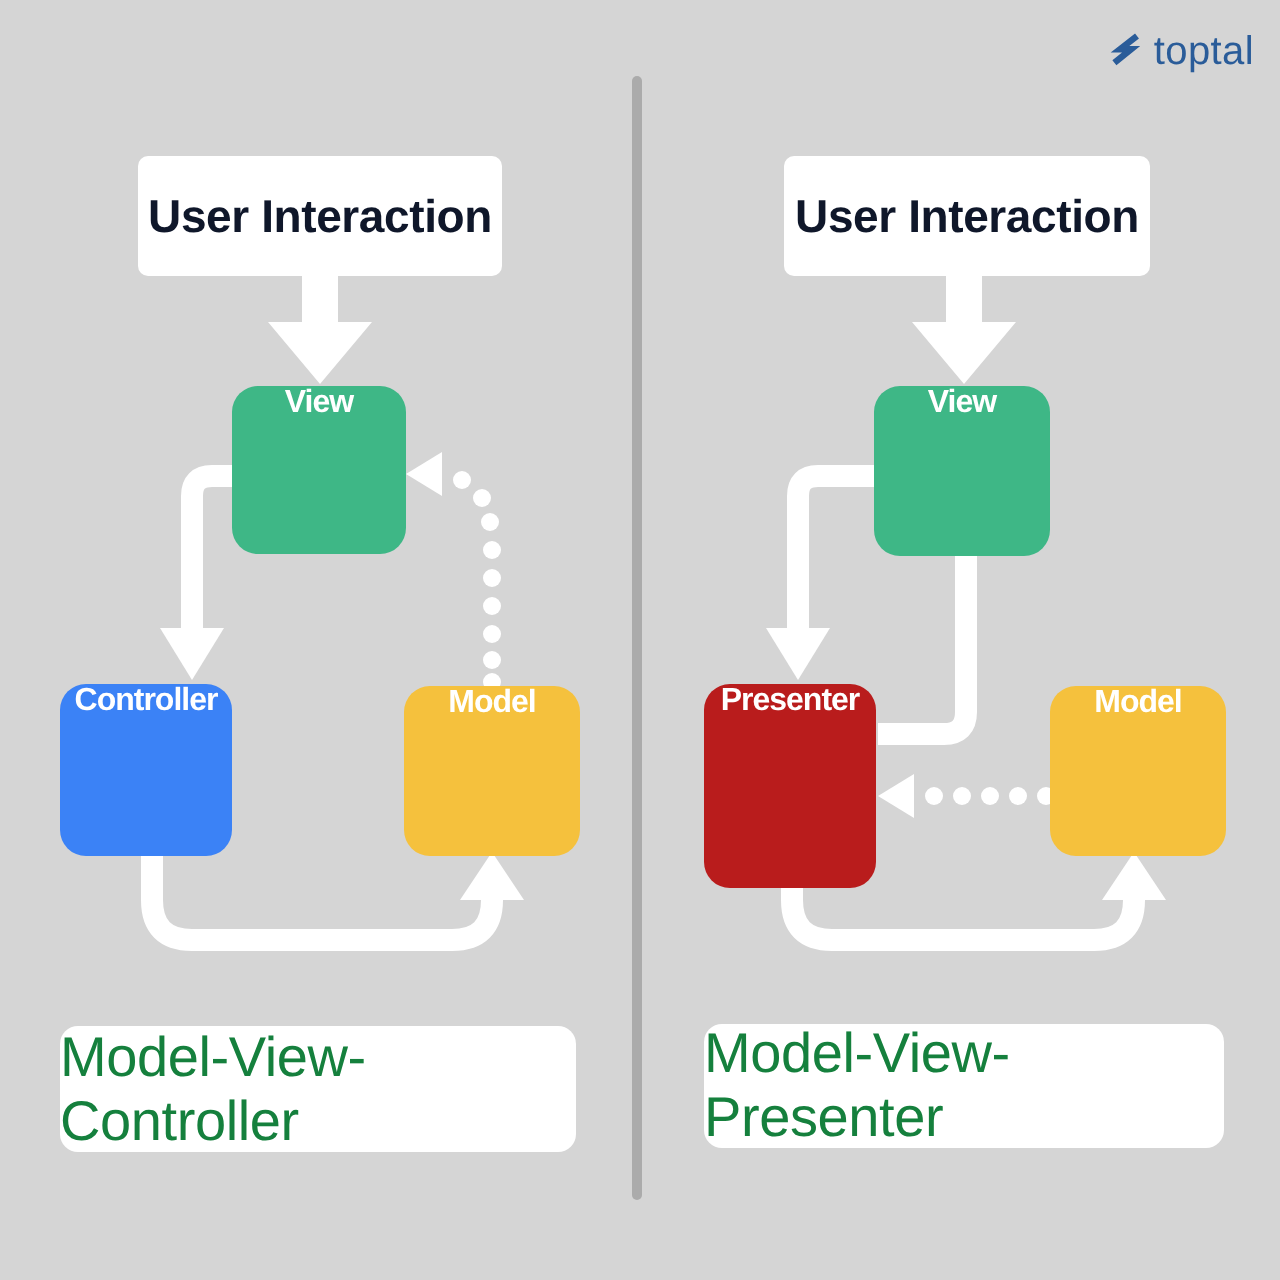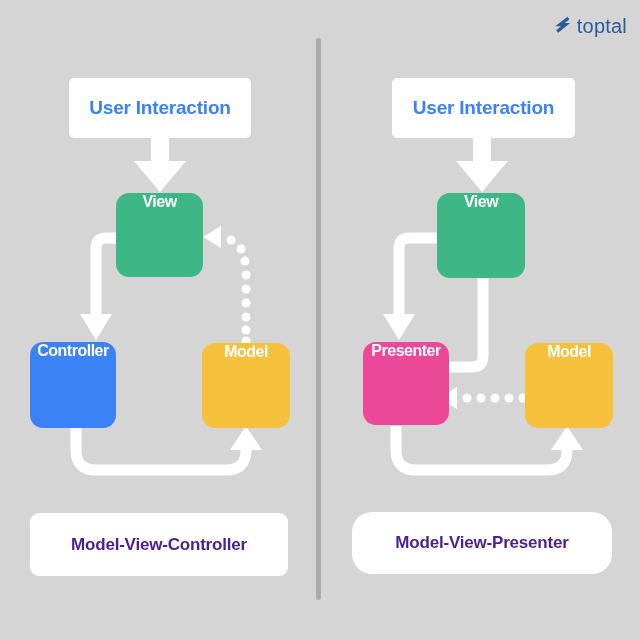--- a/index.html
+++ b/index.html
@@ -1,22 +1,22 @@
 <!DOCTYPE html>
 <html><head>
 <meta charset="utf-8">
 <style>
   html,body{margin:0;padding:0;}
   body{font-family:"Liberation Sans", sans-serif; background:#d5d5d5;}
   #canvas{position:relative;width:640px;height:640px;margin:0 auto;overflow:hidden;background:#d5d5d5;}
 
   .abs{position:absolute;box-sizing:border-box;}
   .card{background:#ffffff;display:flex;align-items:center;justify-content:center;}
-  .heading{color:#3b82f6;font-weight:700;font-size:19px;letter-spacing:-0.2px;}
-  .title{color:#4c1d95;font-weight:700;font-size:17px;letter-spacing:-0.2px;}
+  .heading{color:#0f172a;font-weight:700;font-size:23px;letter-spacing:-0.2px;}
+  .title{color:#15803d;font-weight:400;font-size:28px;letter-spacing:-0.2px;}
   .node{display:flex;align-items:flex-start;justify-content:center;border-radius:13px;}
   .node span{color:#ffffff;font-weight:700;font-size:16px;letter-spacing:-0.5px;white-space:nowrap;}
 
   #divider{border-radius:3px;}
 
   #arrow-layer{position:absolute;left:0;top:0;pointer-events:none;}
   .arrow-line{fill:none;stroke:#ffffff;stroke-width:11;}
   .arrow-solid{fill:#ffffff;stroke:none;}
   .dot{fill:#ffffff;stroke:none;}
 
@@ -101,25 +101,25 @@
   </div>
 
   <div class="abs card" style="left:392px;top:78px;width:183px;height:60px;border-radius:5px;">
     <span class="heading">User Interaction</span>
   </div>
 
   <div class="abs node" style="left: 437px; top: 193px; width: 88px; height: 85px; background-color: rgb(62, 183, 134);">
     <span>View</span>
   </div>
 
-  <div class="abs node" style="left: 352px; top: 342px; width: 86px; height: 83px; background-color: #ec4899; margin-left: 11px;">
+  <div class="abs node" style="left: 352px; top: 342px; width: 86px; height: 102px; background-color: #b91c1c;">
     <span>Presenter</span>
   </div>
 
   <div class="abs node" style="left: 525px; top: 343px; width: 88px; height: 85px; background-color: rgb(245, 193, 61);">
     <span>Model</span>
   </div>
 
-  <div class="abs card" style="left:352px;top:512px;width:260px;height:62px;border-radius:20px;">
+  <div class="abs card" style="left:352px;top:512px;width:260px;height:62px;border-radius:9px;">
     <span class="title">Model-View-Presenter</span>
   </div>
 
 </div>
 
 </body></html>

